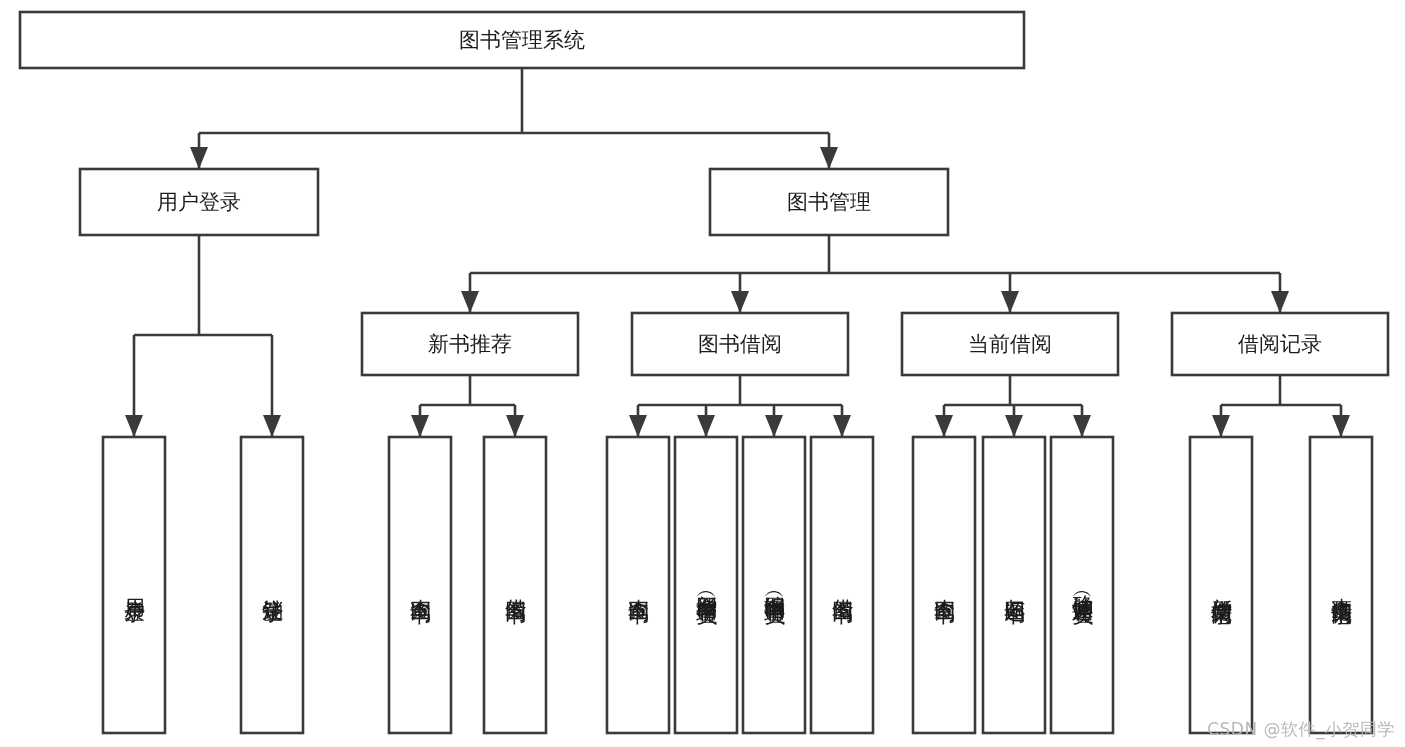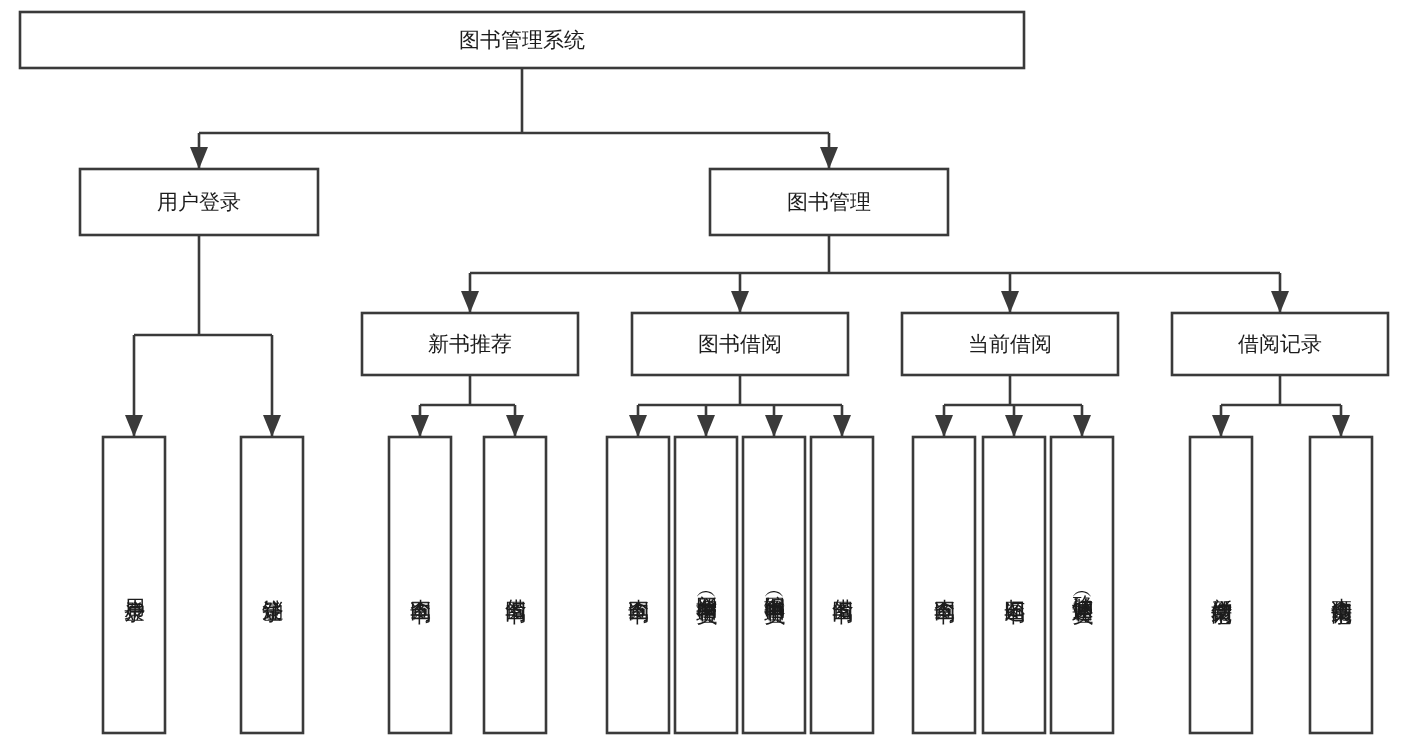--- a/index.html
+++ b/index.html
@@ -205,14 +205,15 @@
         <span class="leaf-label">确认归还（管理员）</span>
       </div>
       <div class="leaf-label-wrap" style="left: 1190px; top: 437px; width: 62px; height: 296px;">
         <span class="leaf-label">新增借阅记录</span>
       </div>
       <div class="leaf-label-wrap" style="left: 1310px; top: 437px; width: 62px; height: 296px;">
         <span class="leaf-label">查询借阅记录</span>
       </div>
     </div>
 
+  <div class="watermark">CSDN @软件_小贺同学</div>
 
 </div>
 
 </body></html>

